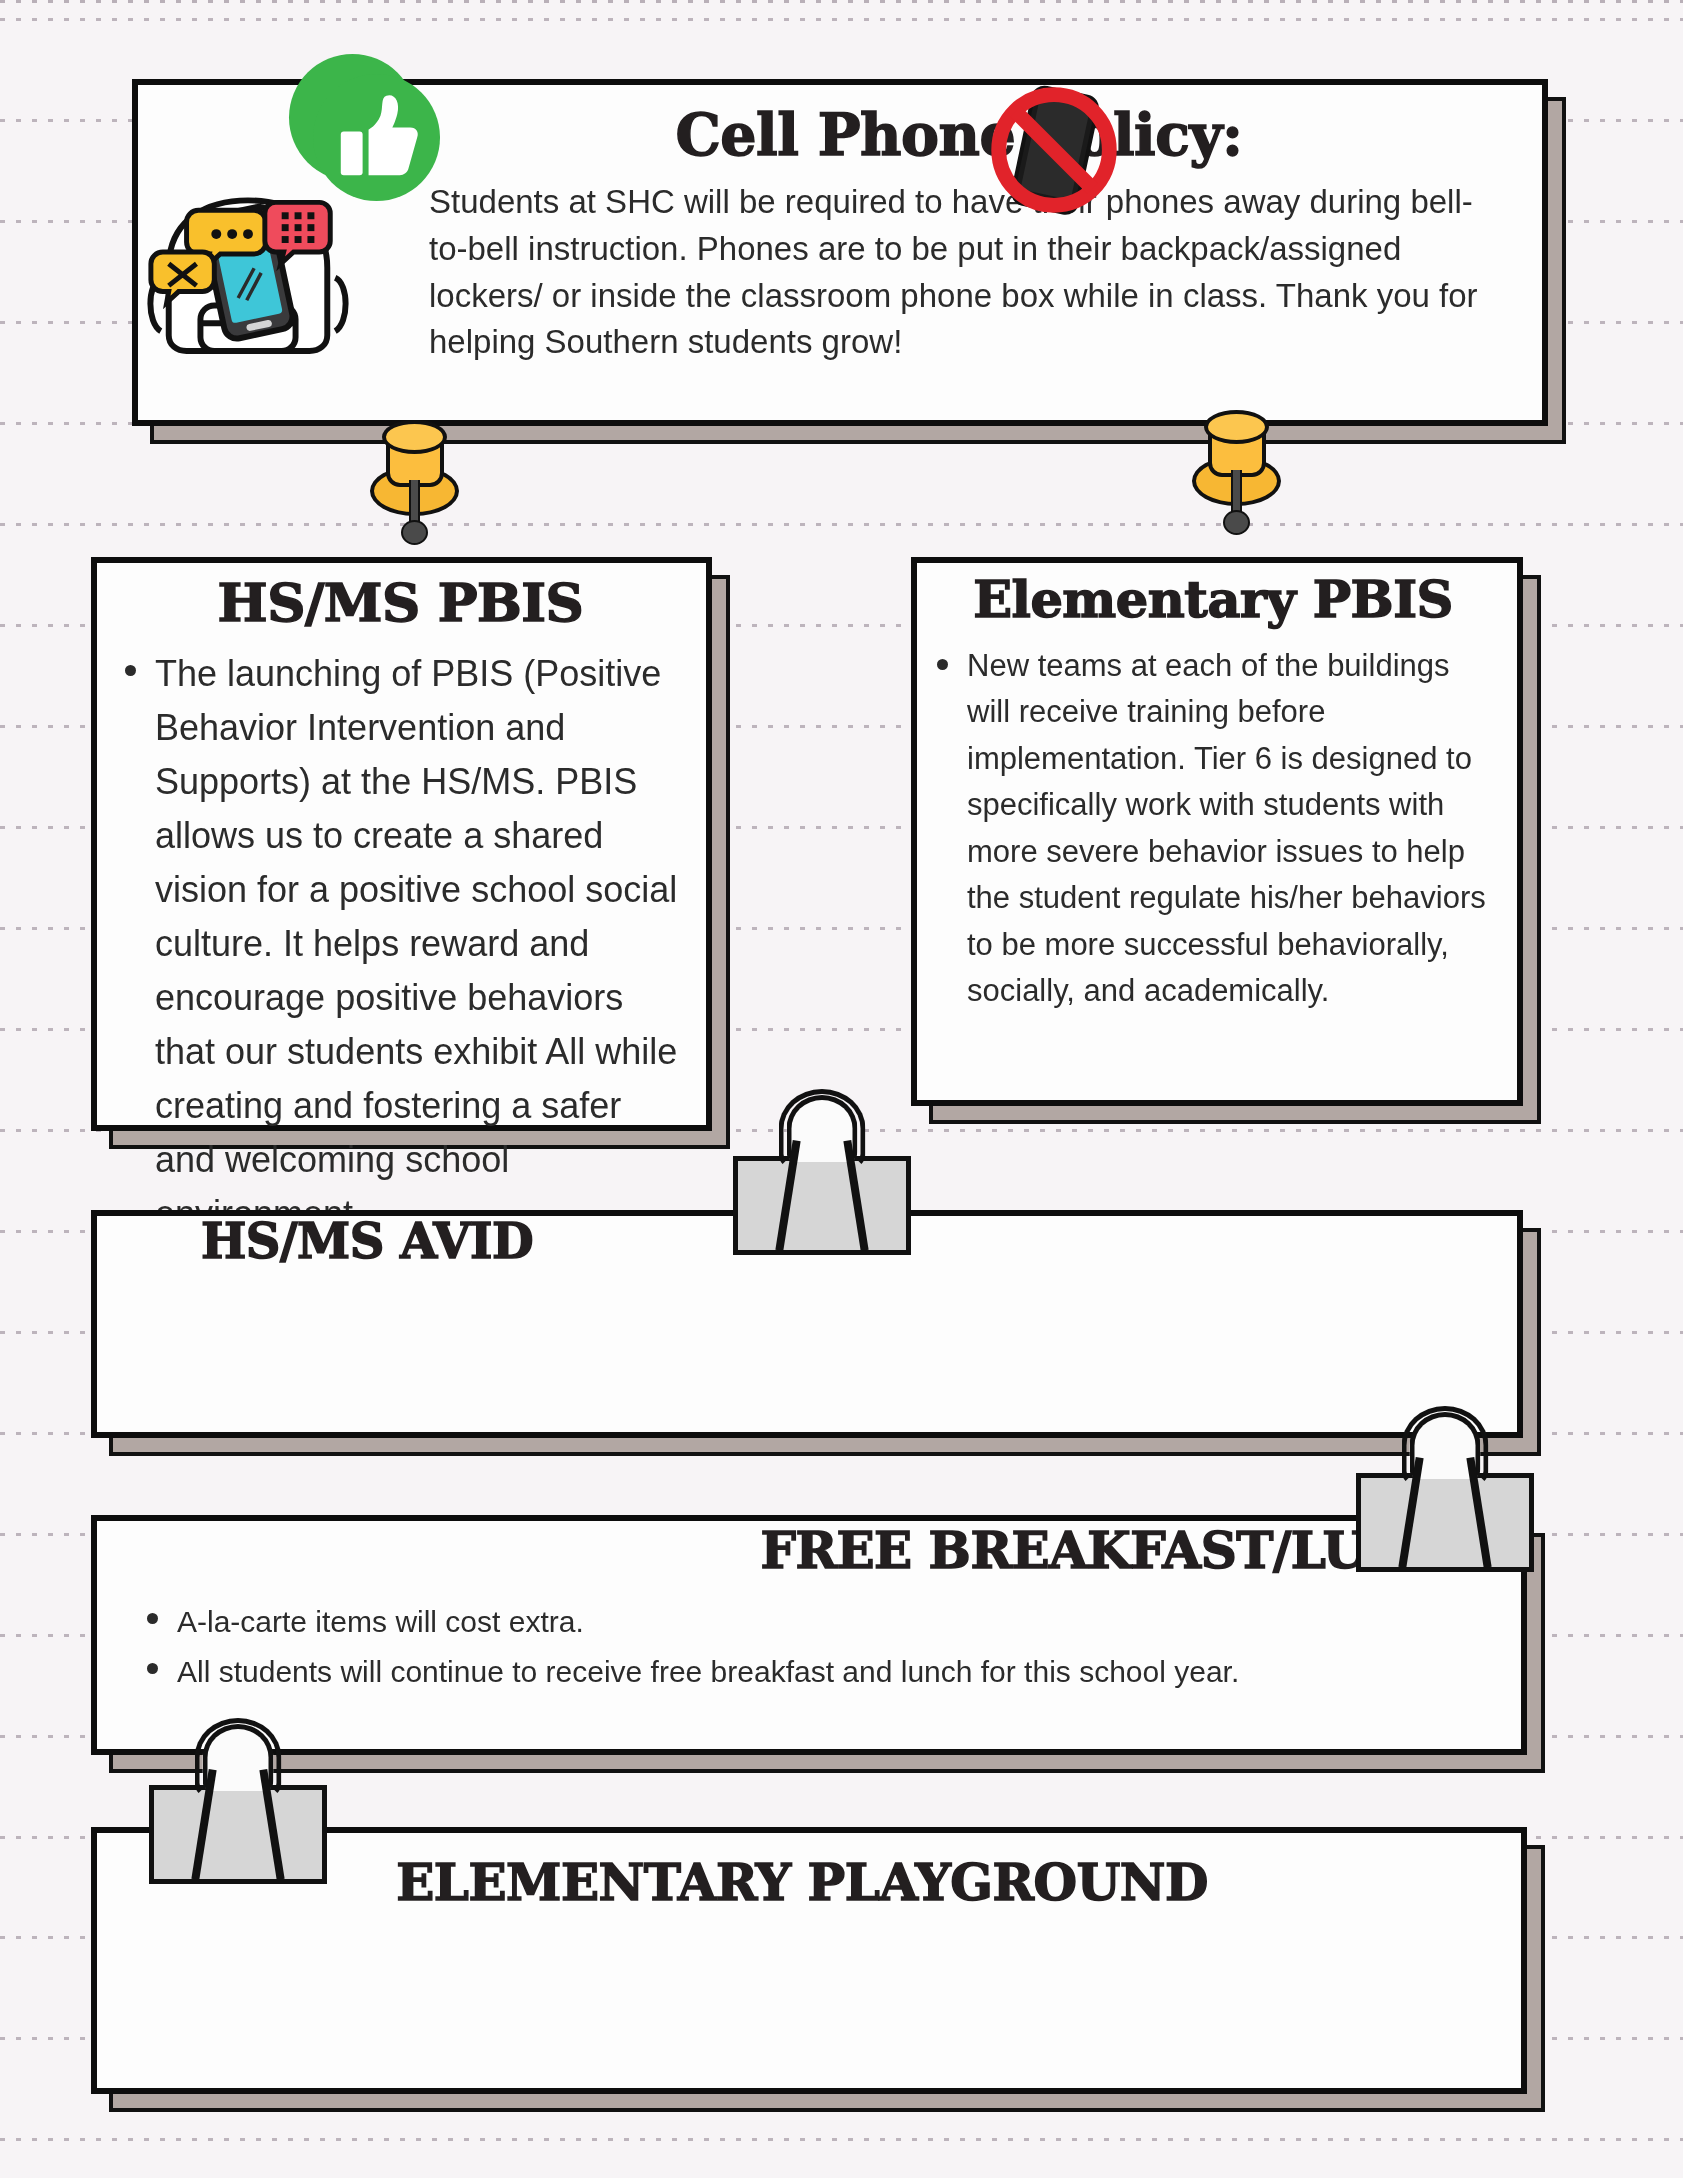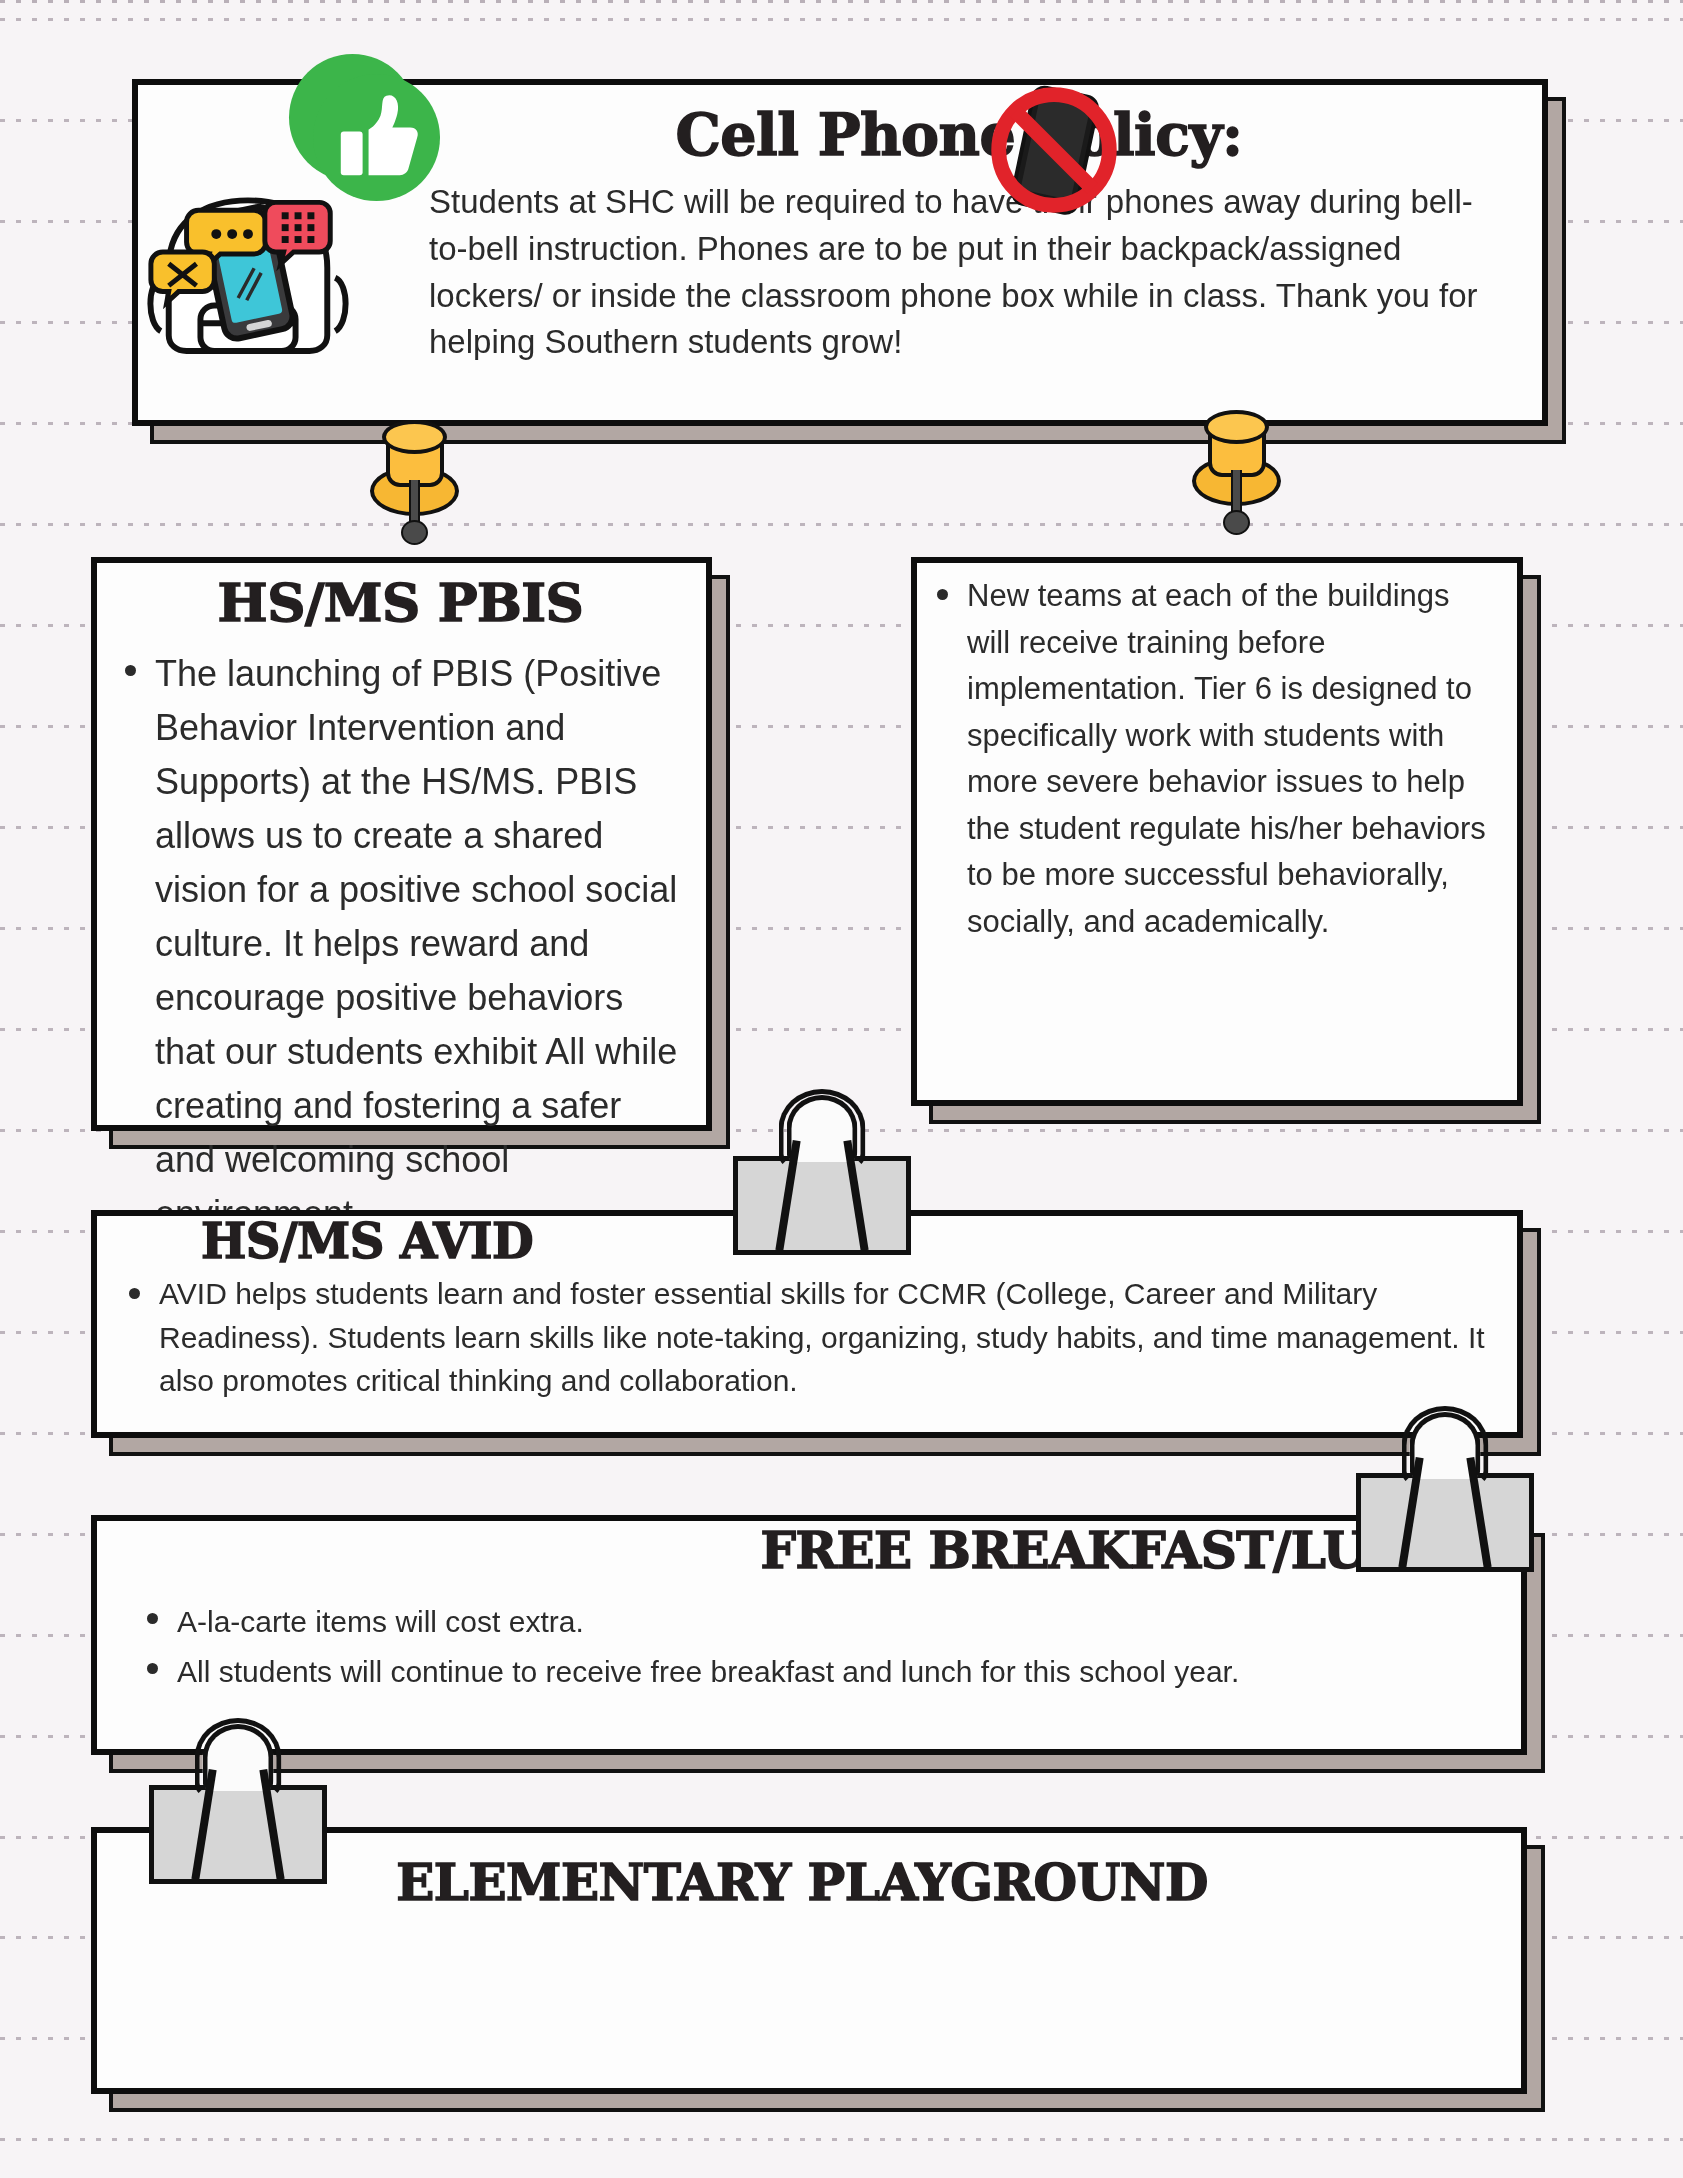--- a/index.html
+++ b/index.html
@@ -244,33 +244,33 @@
     <ul class="bul body-text" style="font-size:36px;line-height:1.5;">
       <li>The launching of PBIS (Positive Behavior Intervention and Supports) at the HS/MS.  PBIS allows us to create a shared vision for a positive school social culture. It helps reward and encourage positive behaviors that our students exhibit All while creating and fostering a safer and welcoming school environment.</li>
     </ul>
   </div>
 </div>
 
 <div class="card" style="left:911px;top:557px;width:612px;height:549px;">
   <div class="shadow"></div>
   <div class="sheet"></div>
   <div class="inner" style="padding:16px 22px 20px 14px;">
+    <div class="title" style="font-size:51px;line-height:1.05;margin:0 0 16px 0;">Elementary PBIS</div>
     <ul class="bul body-text" style="font-size:31px;line-height:1.5;">
       <li>New teams at each of the buildings will receive training before implementation. Tier 6 is designed to specifically work with students with more severe behavior issues to help the student regulate his/her behaviors to be more successful behaviorally, socially, and academically.</li>
     </ul>
   </div>
 </div>
 
 <div class="card" style="left:91px;top:1210px;width:1432px;height:228px;">
   <div class="shadow"></div>
   <div class="sheet"></div>
   <div class="inner" style="padding:6px 14px 10px 26px;">
     <div class="title" style="font-size:48px;line-height:1.05;margin:0 0 6px 0;text-align:left;padding-left:84px;">HS/MS AVID</div>
     <ul class="bul body-text" style="font-size:30px;line-height:1.45;">
-      <li>AVID helps students learn and foster essential skills for CCMR (College, Career and Military Readiness). Students learn skills like note-taking, organizing, study habits, and time management. It also promotes critical thinking and collaboration.</li>
     </ul>
   </div>
 </div>
 
 <div class="clip" style="left:733px;top:1089px;width:178px;height:166px;">
   <div class="body" style="height:99px;"></div>
   <div class="wire"></div>
   <div class="wire2"></div>
   <div class="arm-l" style="left:51px;height:111px;transform:rotate(9deg);"></div>
   <div class="arm-r" style="right:51px;height:111px;transform:rotate(-9deg);"></div>

